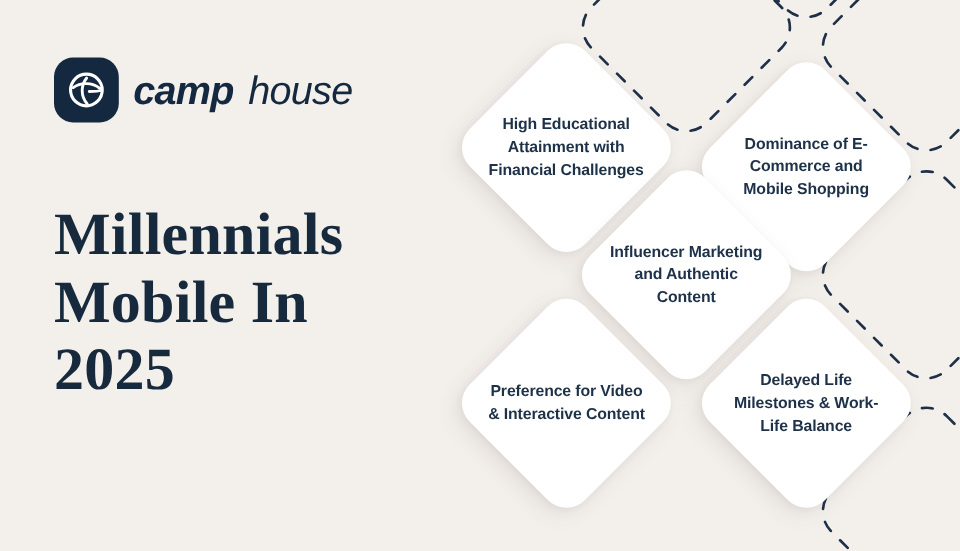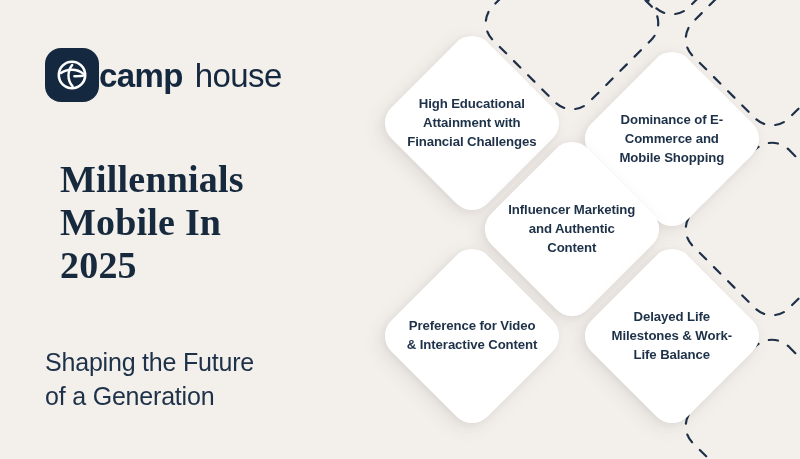--- a/index.html
+++ b/index.html
@@ -11,37 +11,37 @@
     position:relative;
   }
   #stage{position:absolute;inset:0;width:800px;height:459px;overflow:hidden;}
 
   
   #dashed-layer{position:absolute;inset:0;width:800px;height:459px;pointer-events:none;z-index:1;}
 
   
   #left-panel{position:absolute;left:0;top:0;width:380px;height:459px;z-index:3;}
 
-  #brand{position:absolute;left:45px;top:48px;display:flex;align-items:center;gap:0;}
+  #brand{position:absolute;left:45px;top:48px;display:flex;align-items:center;gap:12px;font-style:italic;}
   #brand-mark{
     width:54px;height:54px;border-radius:16px;background:#14293f;
     display:flex;align-items:center;justify-content:center;flex:0 0 auto;
   }
   #brand-word{
     font-size:33px;letter-spacing:-0.6px;color:#14293f;white-space:nowrap;
     line-height:1;display:flex;align-items:baseline;
   }
   #brand-word .w1{font-weight:bold;}
   #brand-word .w2{font-weight:normal;margin-left:12px;}
 
   #headline{
-    position:absolute;left:60px;top:133px;width:310px;
+    position:absolute;left:45px;top:133px;width:310px;
     font-family:"Liberation Serif", serif;
     font-weight:bold;
-    font-size:38px;
+    font-size:50px;
     line-height:1.12;
     color:#16293d;
     letter-spacing:0.2px;
   }
   #subtitle{
     position:absolute;left:45px;top:346px;width:320px;
     font-size:25px;line-height:1.35;color:#1d3148;font-weight:normal;
     letter-spacing:-0.2px;
   }
 
@@ -127,20 +127,16 @@
           <span class="w2">house</span>
       </div>
     </div>
 
     <h1 id="headline">
       <span>Millennials</span><br>
       <span>Mobile In</span><br>
       <span>2025</span>
     </h1>
 
-    <div id="subtitle">
-      <span>Shaping the Future</span><br>
-      <span>of a Generation</span>
-    </div>
 
   </div>
 
 </div>
 
 </body></html>

